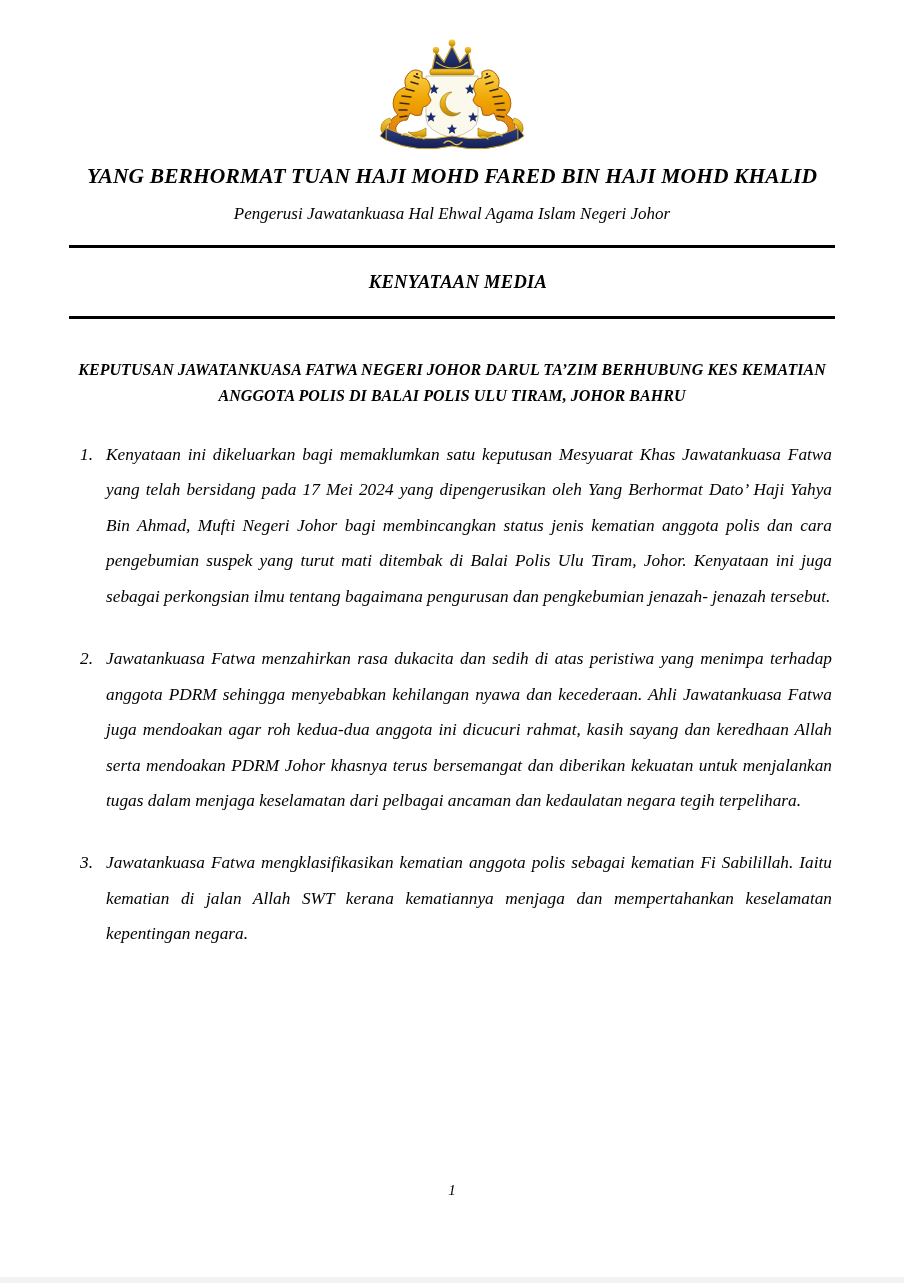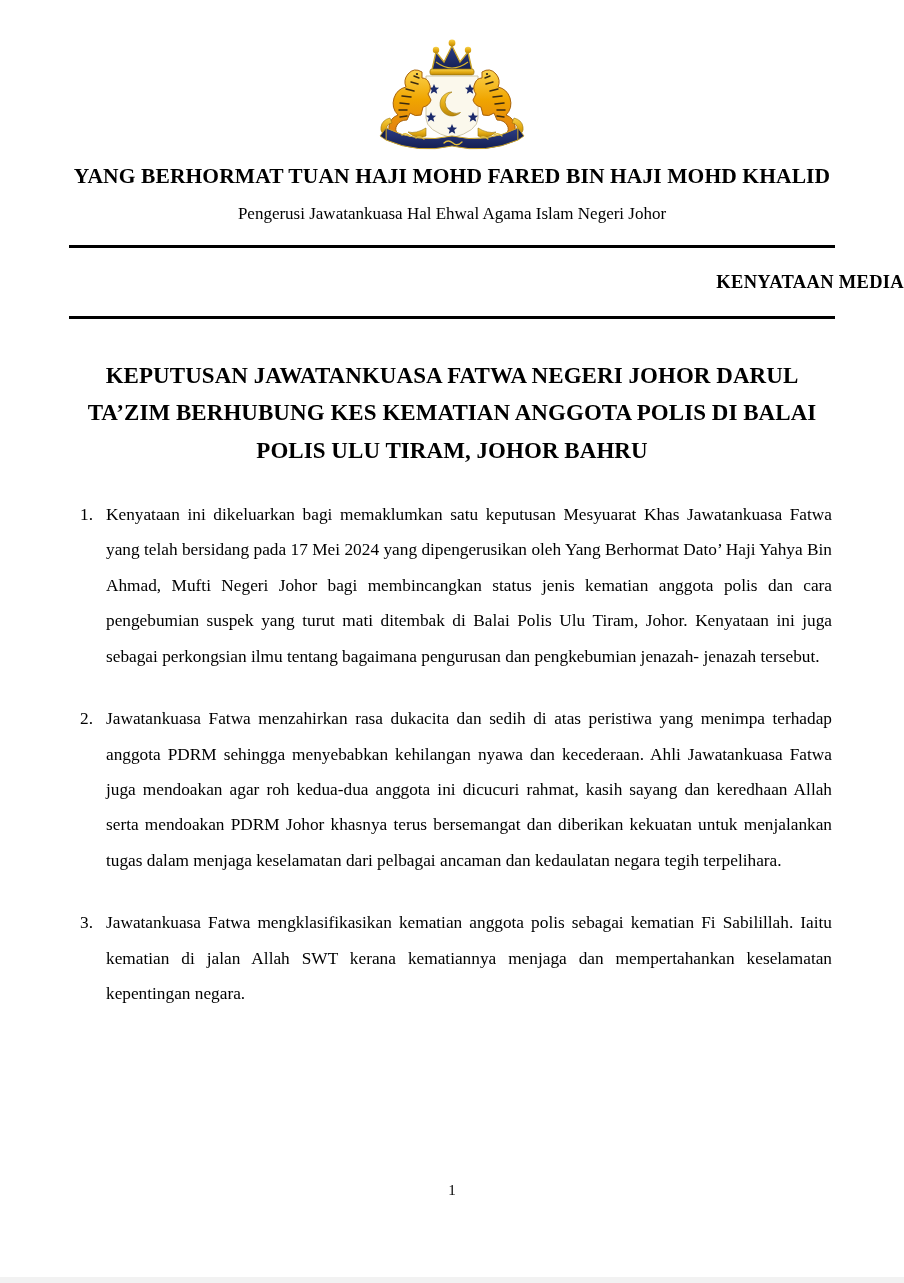--- a/index.html
+++ b/index.html
@@ -15,20 +15,21 @@
     color: #000;
     -webkit-font-smoothing: antialiased;
   }
 
   .page {
     position: relative;
     width: 904px;
     height: 1277px;
     background: #ffffff;
     overflow: hidden;
+    font-style: italic;
   }
 
   
   .emblem-wrap {
     width: 100%;
     padding-top: 32px;
     display: flex;
     justify-content: center;
   }
   .emblem {
@@ -56,35 +57,35 @@
   .rule {
     height: 3px;
     background: #000;
     margin: 0 auto;
     width: 766px;
   }
   .rule-top { margin-top: 21px; }
   .rule-bottom { margin-top: 23px; }
 
   .media-label {
-    text-align: right;
+    text-align: center;
     font-weight: bold;
     font-size: 18.5px;
     letter-spacing: 0.3px;
     margin-top: 24px;
     margin-left: 12px;
   }
 
   
   .doc-title {
     margin: 38px auto 0;
     width: 754px;
     text-align: center;
     font-weight: bold;
-    font-size: 23px;
+    font-size: 16px;
     line-height: 1.62;
     letter-spacing: 0.05px;
   }
 
   
   .body-list {
     margin: 28px auto 0;
     width: 760px;
     padding-left: 0;
   }

